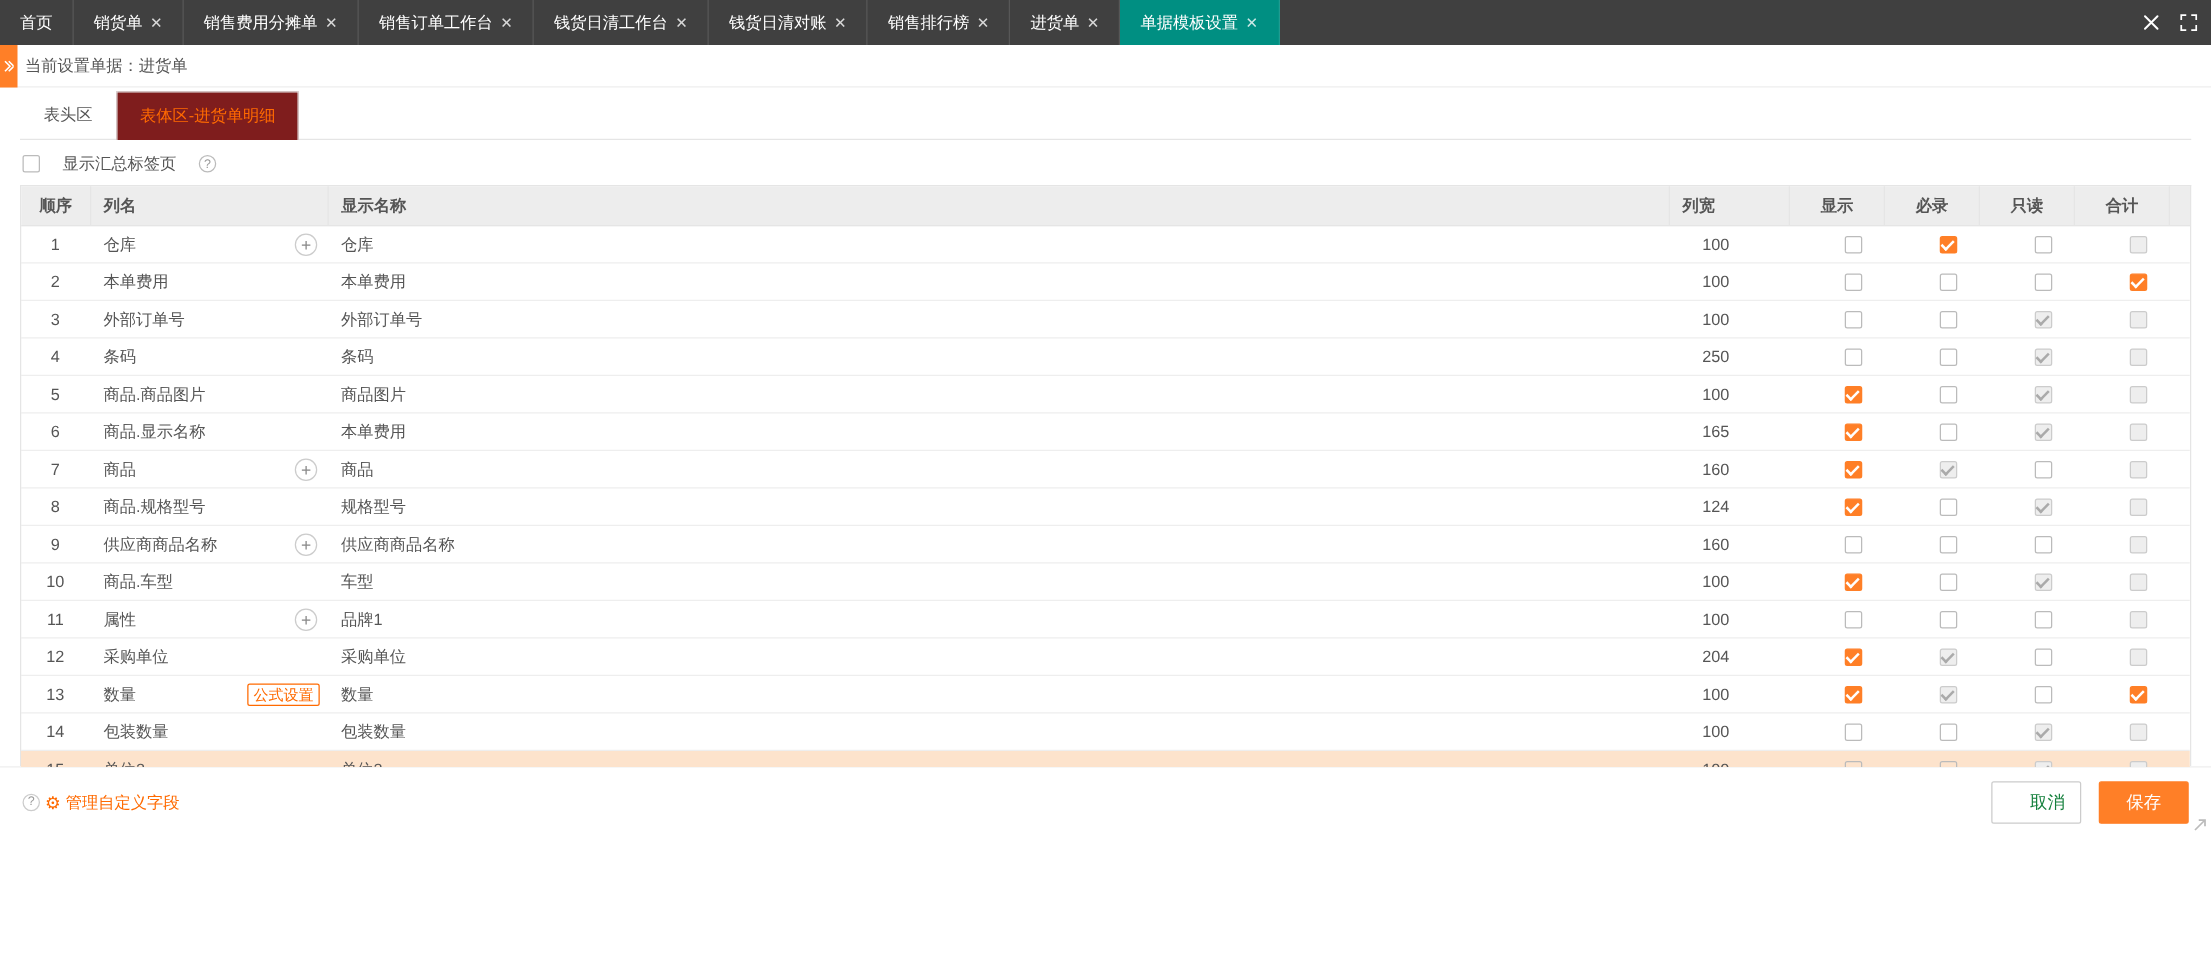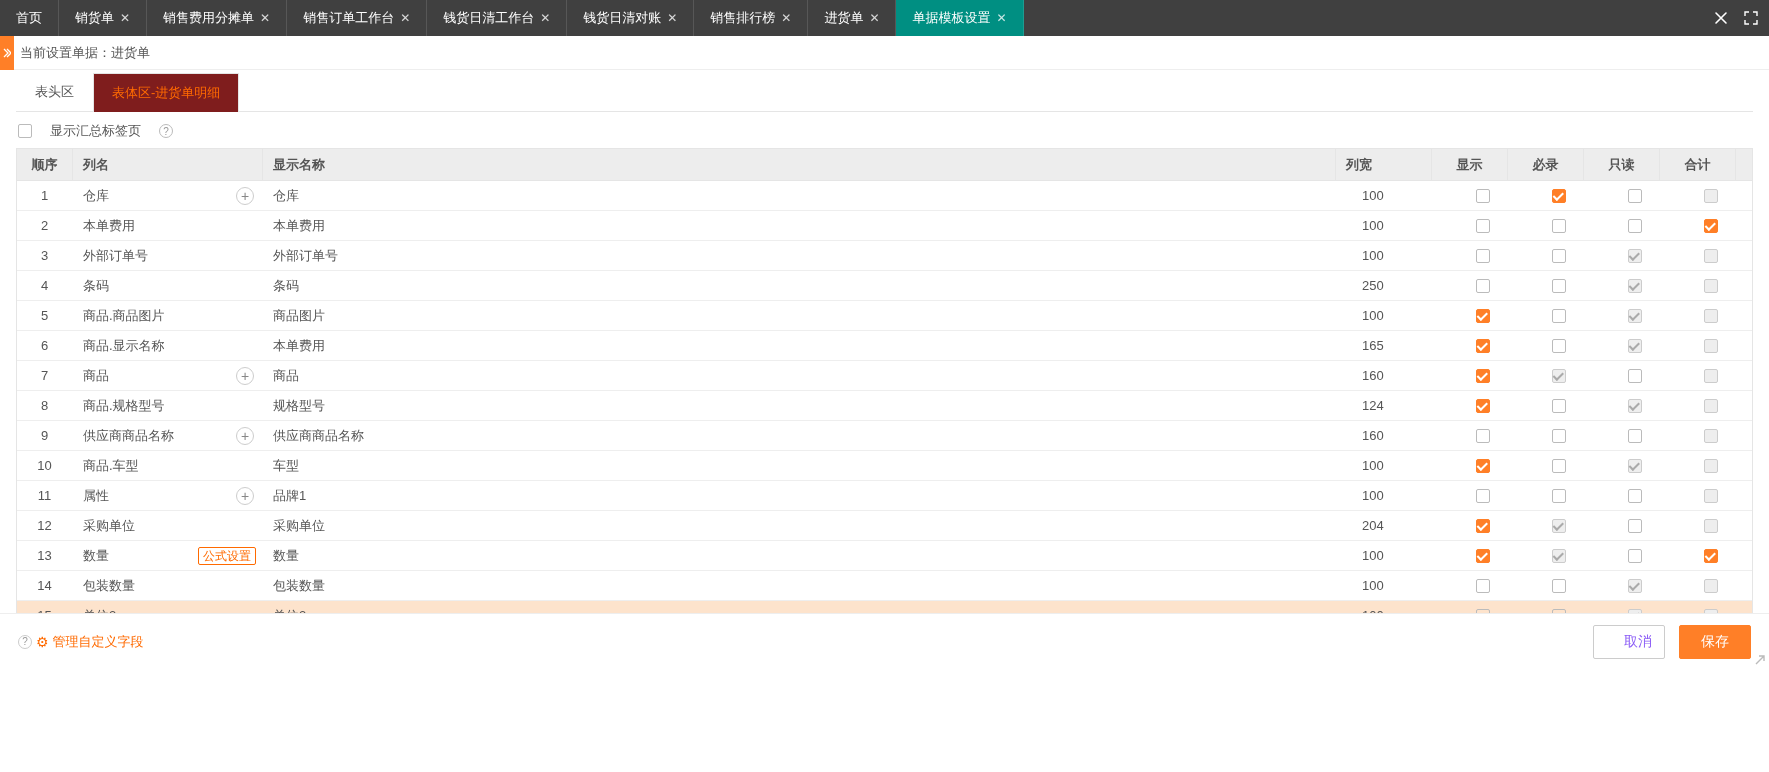--- a/index.html
+++ b/index.html
@@ -49,21 +49,21 @@
   .row .col { border-right: 1px solid transparent; }
   .add-btn { width:18px; height:18px; border:1px solid #ccc; border-radius:50%; display:flex; align-items:center; justify-content:center; color:#888; position:absolute; right:8px; top:50%; transform:translateY(-50%); font-size:14px; line-height:1; cursor:pointer; background:#fff; }
   .tag-formula { border:1px solid #ff6a00; color:#ff6a00; border-radius:2px; font-size:12px; padding:0 4px; line-height:16px; position:absolute; right:6px; top:50%; transform:translateY(-50%); cursor:pointer; background:#fff; }
 
   .footer { position: relative; height: 56px; border-top: 1px solid #eee; display:flex; align-items:center; justify-content:space-between; padding: 0 18px; }
   .footer-left { display:flex; align-items:center; color:#ff6a00; gap:4px; }
   .footer-left .qmark { color:#999; border:1px solid #ccc; border-radius:50%; width:14px; height:14px; display:inline-flex; align-items:center; justify-content:center; font-size:10px; }
   .footer-left .gear { color:#ff6a00; font-size:14px; }
   .footer-right { display:flex; gap:14px; }
   .btn { min-width:72px; height:34px; display:flex; align-items:center; justify-content:center; border-radius:2px; cursor:pointer; font-size:14px; }
-  .btn-default { border:1px solid #ccc; color:#8b5cf6; background:#fff;padding-left:18px; }
+  .btn-default { border:1px solid #ccc; color:#15803d; background:#fff;padding-left:18px; }
   .btn-primary { background:#ff7f27; color:#fff; border:1px solid #ff7f27; }
   .expand-corner { position:absolute; right:2px; bottom:2px; width:14px; height:14px; color:#bbb; cursor:pointer; }
 </style>
 </head>
 <body>
 
 <div class="tabbar" id="tabbar-tabs">
   <div class="tab">
       <span>首页</span>
     </div>

